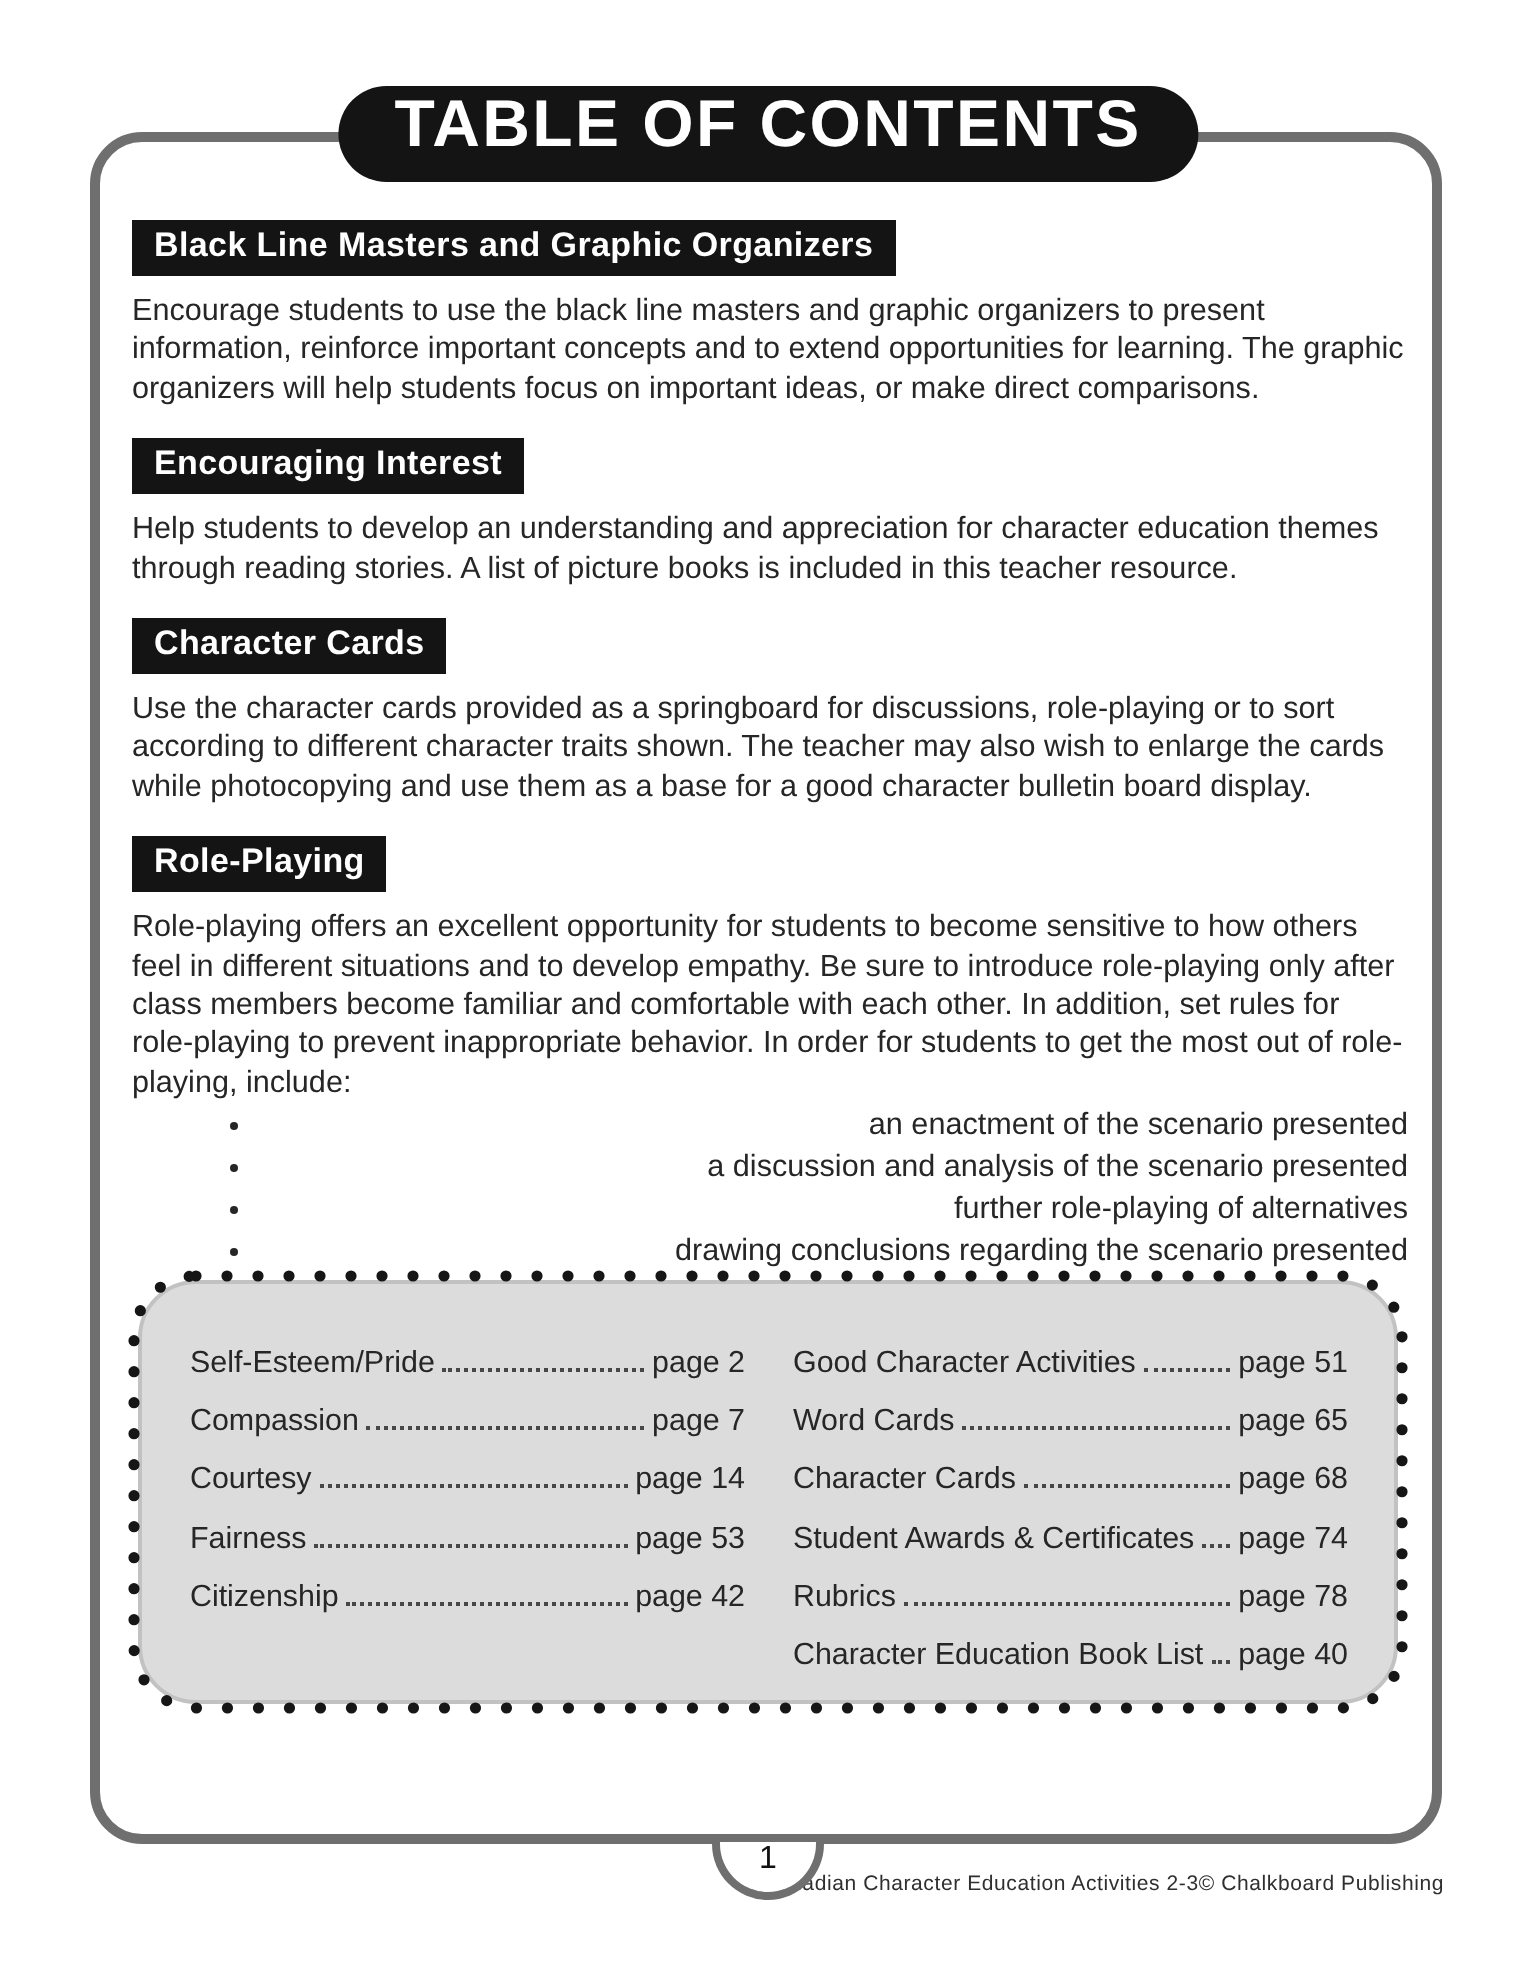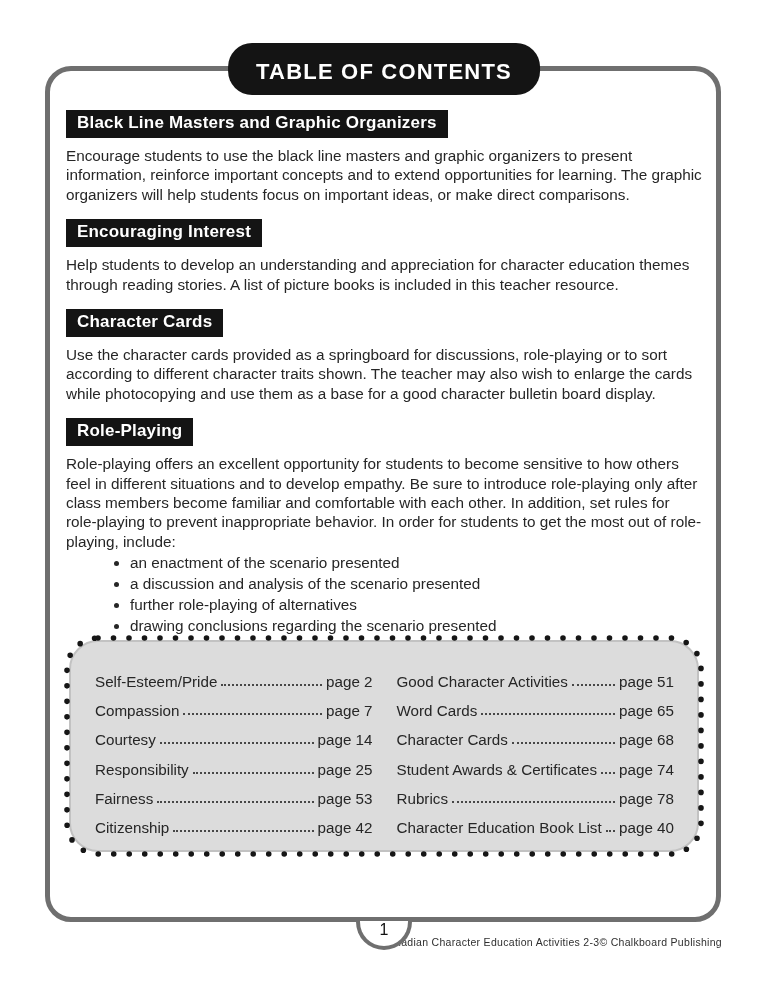--- a/index.html
+++ b/index.html
@@ -7,37 +7,37 @@
     width:768px;height:994px;position:relative;background:#ffffff;
     font-family:"Liberation Sans",sans-serif;color:#222;overflow:hidden;
   }
   .frame{
     position:absolute;left:45px;top:66px;width:666px;height:846px;
     border:5px solid #6f6f6f;border-radius:26px;background:#fff;
   }
   .banner{
     position:absolute;top:43px;left:50%;transform:translateX(-50%);
     background:#141414;color:#fff;border-radius:24px;
-    padding:16px 28px 10px;font-size:22px;font-weight:bold;letter-spacing:1.2px;
+    padding:0 28px 10px;font-size:33px;font-weight:bold;letter-spacing:1.2px;
     z-index:3;white-space:nowrap;
   }
   .content{position:absolute;left:66px;top:110px;width:638px;z-index:2;}
   .sec{margin:0;}
   .sec-title{
     display:inline-block;background:#141414;color:#fff;font-weight:bold;
     font-size:17px;padding:3px 11px 5px;margin:0 0 8px 0;letter-spacing:0.2px;
   }
   .sec-body{
     font-size:15.3px;line-height:19.4px;color:#262626;margin:0 0 15px 0;
   }
   .bullets{
     margin:1px 0 0 0;padding:0 0 0 64px;list-style:disc;
   }
   .bullets li{
-    font-size:15.3px;line-height:20.8px;color:#262626;
+    font-size:15.3px;line-height:20.8px;color:#262626;text-align:right;
   }
   .toc-box{position:absolute;left:60px;top:631px;width:648px;height:230px;z-index:2;}
   .toc-box svg{position:absolute;left:0;top:0;}
   .toc-inner{
     position:absolute;left:10px;top:10px;right:10px;bottom:10px;
     padding:26px 24px 0 25px;display:flex;gap:24px;box-sizing:border-box;
   }
   .toc-col{flex:1;display:flex;flex-direction:column;}
   .toc-row{
     display:flex;align-items:center;height:29.2px;
@@ -116,25 +116,20 @@
           <span class="label">Compassion</span>
           <span class="leader"></span>
           <span class="pg">page 7</span>
         </div>
       <div class="toc-row">
           <span class="label">Courtesy</span>
           <span class="leader"></span>
           <span class="pg">page 14</span>
         </div>
       <div class="toc-row">
-          <span class="label">Responsibility</span>
-          <span class="leader"></span>
-          <span class="pg">page 25</span>
-        </div>
-      <div class="toc-row">
           <span class="label">Fairness</span>
           <span class="leader"></span>
           <span class="pg">page 53</span>
         </div>
       <div class="toc-row">
           <span class="label">Citizenship</span>
           <span class="leader"></span>
           <span class="pg">page 42</span>
         </div>
     </div>

